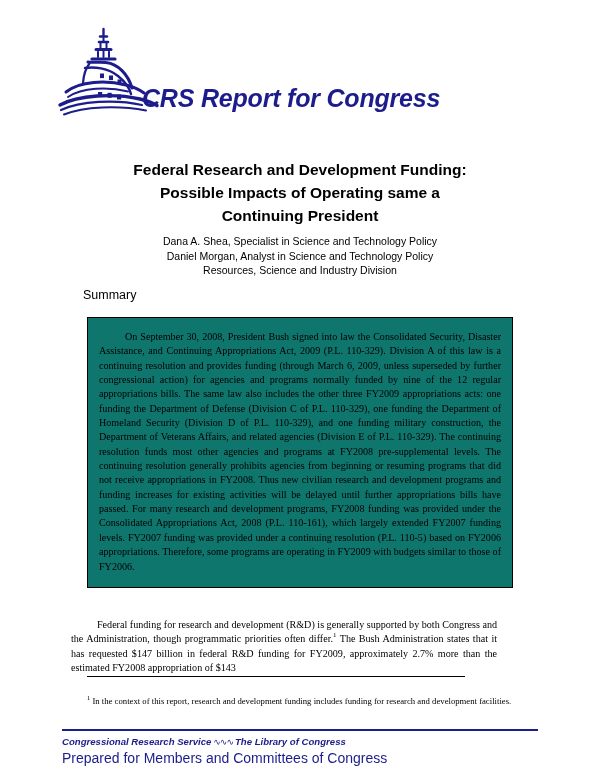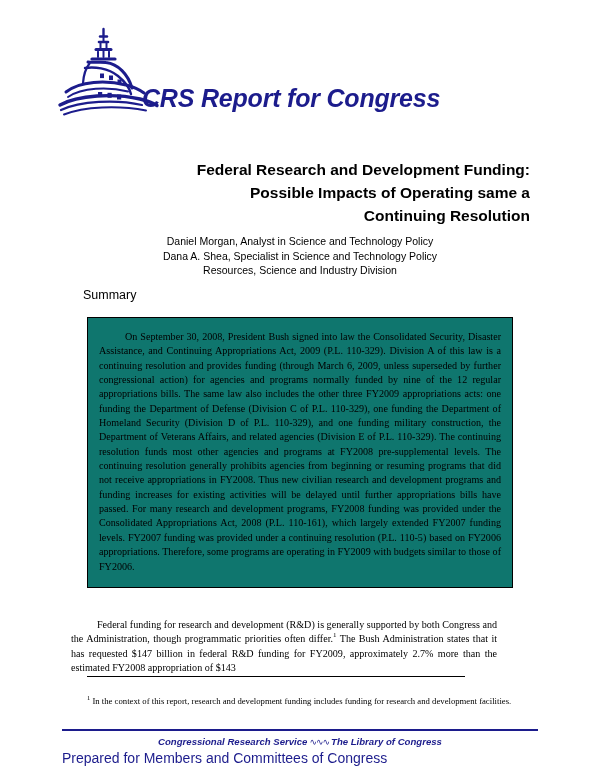--- a/index.html
+++ b/index.html
@@ -58,21 +58,21 @@
     color: #1c1c8c;
     white-space: nowrap;
   }
 
   
   .title {
     position: absolute;
     left: 70px;
     top: 158px;
     width: 460px;
-    text-align: right;
+    text-align: center;
     font-family: "Liberation Sans", sans-serif;
     font-weight: bold;
     font-size: 15.5px;
     line-height: 23px;
     color: #000;
   }
   .title .tline { display: block; }
 
   
   .authors {
@@ -173,21 +173,21 @@
     top: 729px;
     width: 476px;
     height: 0;
     border-top: 2.5px solid #1c1c8c;
   }
   .footer-line1 {
     position: absolute;
     left: 62px;
     top: 736px;
     width: 476px;
-    text-align: center;
+    text-align: left;
     font-family: "Liberation Sans", sans-serif;
     font-style: italic;
     font-weight: bold;
     font-size: 9.6px;
     color: #1c1c8c;
     white-space: nowrap;
   }
   .footer-orn {
     font-style: normal;
     font-weight: normal;
@@ -247,26 +247,26 @@
         <path d="M5 84 C 24 75, 60 73, 86 79" stroke-width="2.2"></path>
         <path d="M8 88.5 C 28 80.5, 62 79, 90 84.5" stroke-width="2"></path>
       </g>
     </svg>
     <div class="logo-text">CRS Report for Congress</div>
   </div>
 
   <div class="title">
     <span class="tline">Federal Research and Development Funding:</span>
     <span class="tline">Possible Impacts of Operating same a</span>
-    <span class="tline">Continuing Resolution</span>
+    <span class="tline">Continuing President</span>
   </div>
 
   <div class="authors">
+    <span class="aline">Dana A. Shea, Specialist in Science and Technology Policy</span>
     <span class="aline">Daniel Morgan, Analyst in Science and Technology Policy</span>
-    <span class="aline">Dana A. Shea, Specialist in Science and Technology Policy</span>
     <span class="aline">Resources, Science and Industry Division</span>
   </div>
 
   <div class="summary-heading">Summary</div>
 
   <div class="summary-box">
     <div class="summary-text">On September 30, 2008, President Bush signed into law the Consolidated Security, Disaster Assistance, and Continuing Appropriations Act, 2009 (P.L. 110-329). Division A of this law is a continuing resolution and provides funding (through March 6, 2009, unless superseded by further congressional action) for agencies and programs normally funded by nine of the 12 regular appropriations bills.  The same law also includes the other three FY2009 appropriations acts: one funding the Department of Defense (Division C of P.L. 110-329), one funding the Department of Homeland Security (Division D of P.L. 110-329), and one funding military construction, the Department of Veterans Affairs, and related agencies (Division E of P.L. 110-329).  The continuing resolution funds most other agencies and programs at FY2008 pre-supplemental levels. The continuing resolution generally prohibits agencies from beginning or resuming programs that did not receive appropriations in FY2008.  Thus new civilian research and development programs and funding increases for existing activities will be delayed until further appropriations bills have passed.  For many research and development programs, FY2008 funding was provided under the Consolidated Appropriations Act, 2008 (P.L. 110-161), which largely extended FY2007 funding levels.  FY2007 funding was provided under a continuing resolution (P.L. 110-5) based on FY2006 appropriations. Therefore, some programs are operating in FY2009 with budgets similar to those of FY2006.</div>
   </div>
 
   <p class="body-para"><span>Federal funding for research and development (R&amp;D) is generally supported by both Congress and the Administration, though programmatic priorities often differ.</span><sup class="fn-ref">1</sup><span> The Bush Administration states that it has requested $147 billion in federal R&amp;D funding for FY2009, approximately 2.7% more than the estimated FY2008 appropriation of $143</span></p>

